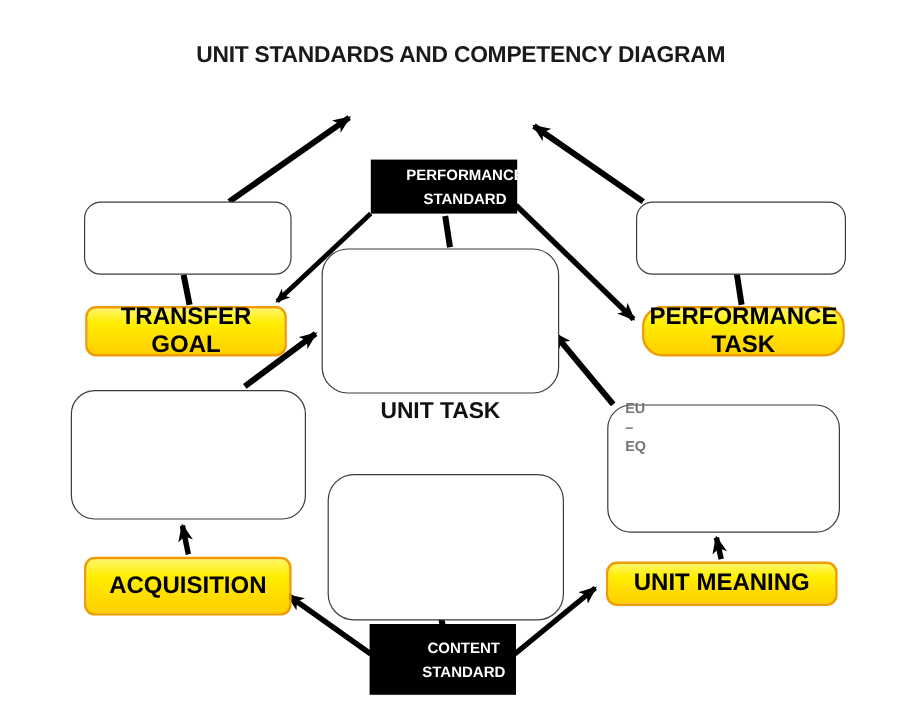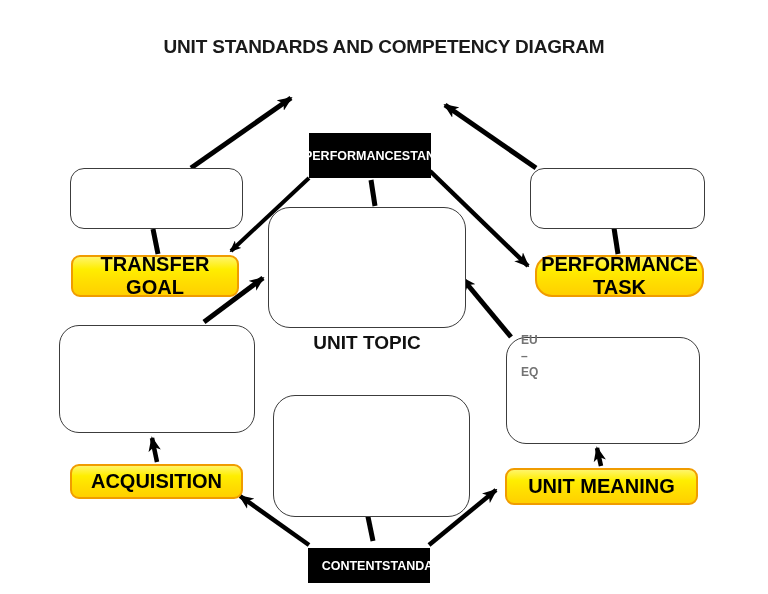--- a/index.html
+++ b/index.html
@@ -57,21 +57,21 @@
     text-align: center;
   }
   .black-box {
     position: absolute;
     background: #000000;
     color: #ffffff;
     font-weight: bold;
     font-size: 12.5px;
     line-height: 1.6;
     display: flex;
-    flex-direction: row;
+    flex-direction: column;
     align-items: center;
     justify-content: center;
     text-align: center;
     box-sizing: border-box;
     padding-left: 35px;
   }
   .unit-topic-label {
     position: absolute;
     left: 268px;
     top: 332px;
@@ -136,39 +136,39 @@
 
   <div class="gold-box" style="left:71px; top:255px; width:168px; height:42px;">
     <span>TRANSFER GOAL</span>
   </div>
 
   <div class="gold-box" style="left:535px; top:255px; width:169px; height:42px;border-radius:17px;">
     <span>PERFORMANCE TASK</span>
   </div>
 
   <div class="white-box" style="left:268px; top:207px; width:198px; height:121px; border-radius:22px;"></div>
-  <div class="unit-topic-label">UNIT TOPIC</div>
+  <div class="unit-topic-label">UNIT TASK</div>
 
   <div class="white-box" style="left:59px; top:325px; width:196px; height:108px; border-radius:20px;"></div>
 
   <div class="white-box" style="left:506px; top:337px; width:194px; height:107px; border-radius:20px;"></div>
   <div class="eu-eq-text">
     <div>EU</div>
     <div>–</div>
     <div>EQ</div>
   </div>
 
   <div class="white-box" style="left:273px; top:395px; width:197px; height:122px; border-radius:22px;"></div>
 
-  <div class="gold-box" style="left:70px; top:464px; width:173px; height:35px;">
+  <div class="gold-box" style="left:70px; top:464px; width:173px; height:49px;">
     <span>ACQUISITION</span>
   </div>
 
   <div class="gold-box" style="left:505px; top:468px; width:193px; height:37px;">
     <span>UNIT MEANING</span>
   </div>
 
-  <div class="black-box" style="left:308px; top:548px; width:122px; height:35px;">
+  <div class="black-box" style="left:308px; top:520px; width:122px; height:59px;">
     <span>CONTENT</span>
     <span>STANDARD</span>
   </div>
 
 </div>
 
 </body></html>

